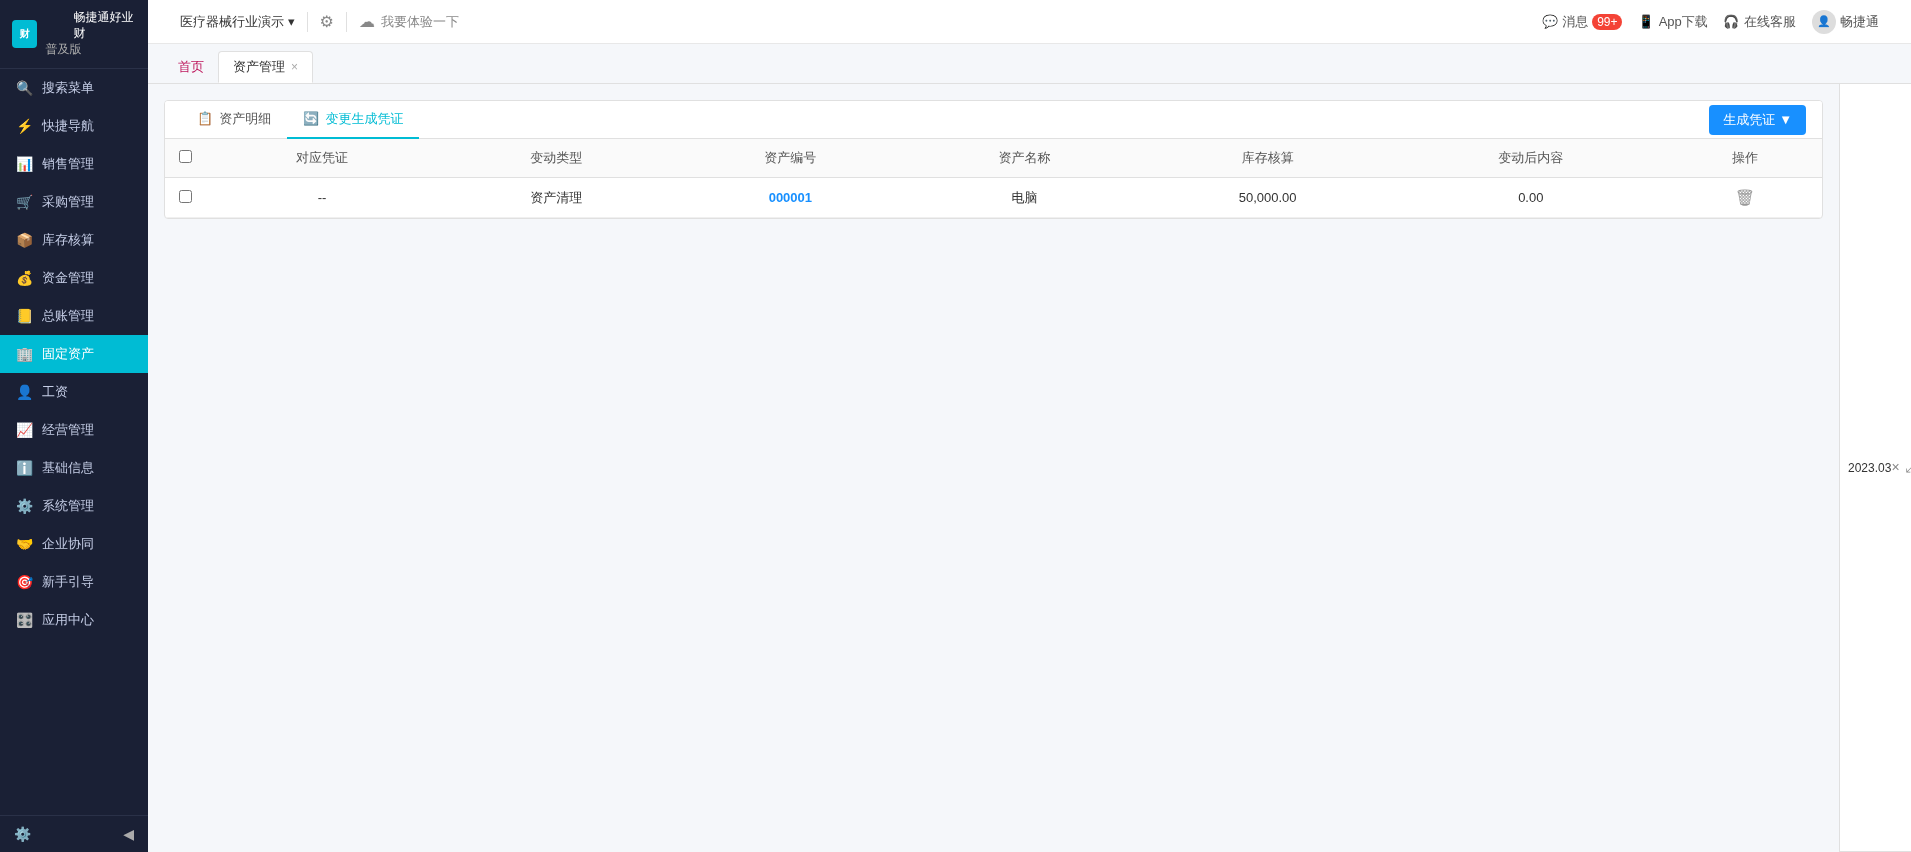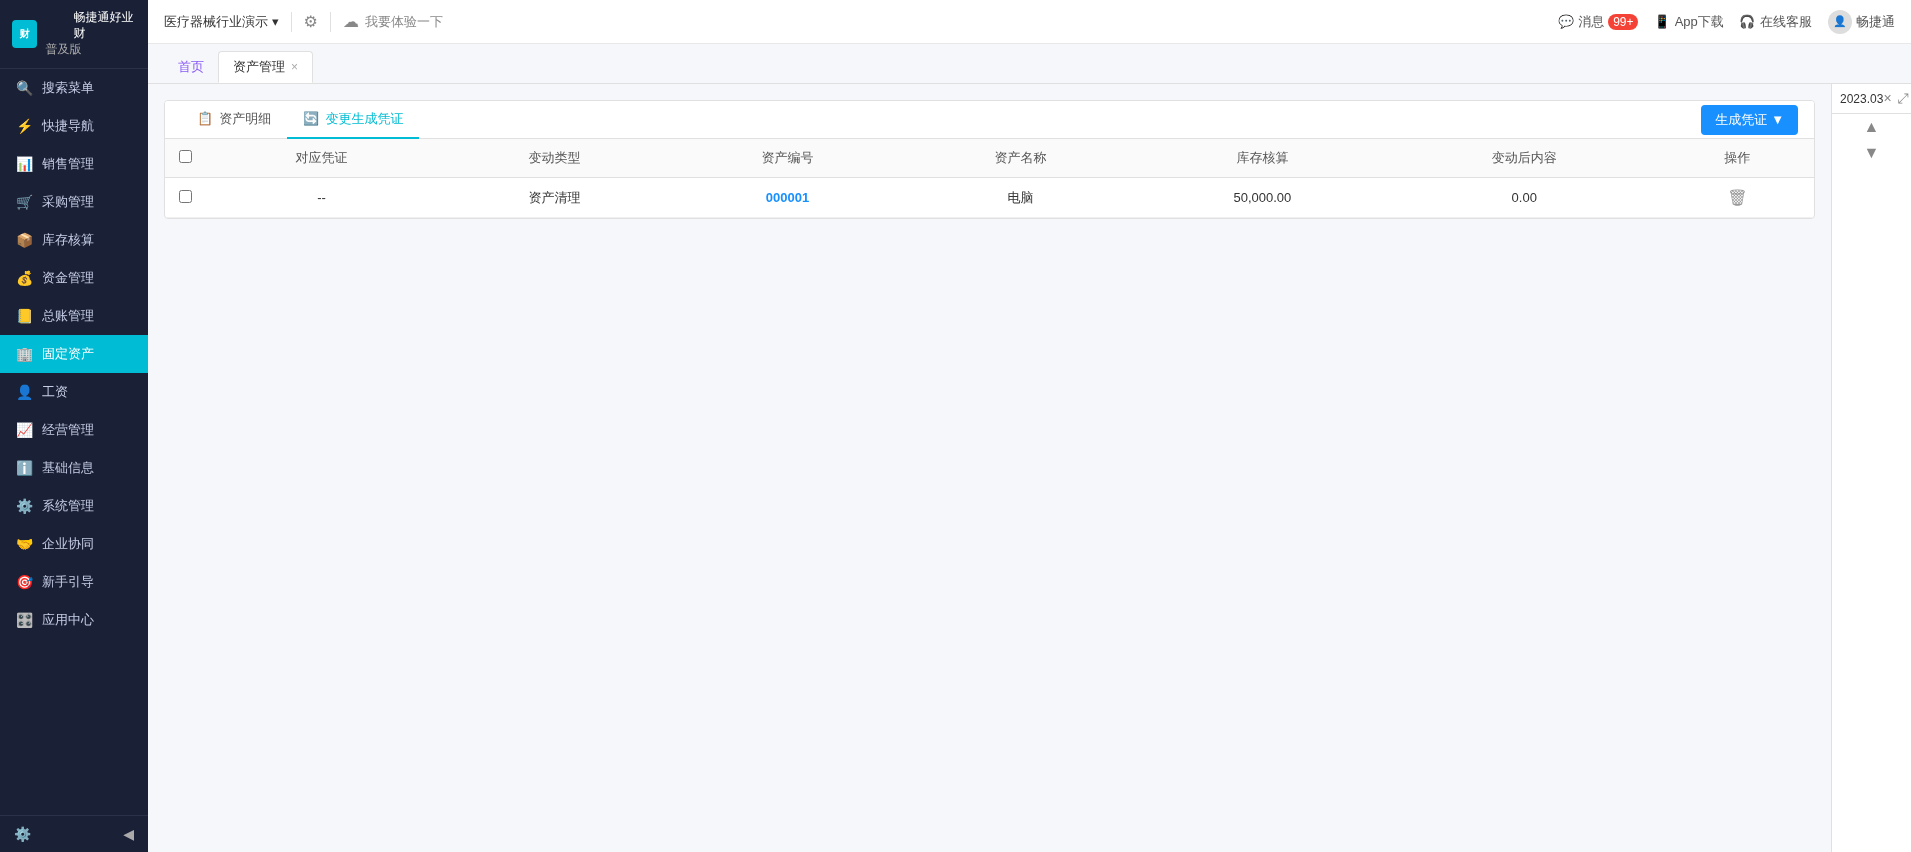--- a/index.html
+++ b/index.html
@@ -54,21 +54,21 @@
 
     
     .main { flex: 1; display: flex; flex-direction: column; overflow: hidden; }
 
     
     .topbar {
       height: 44px;
       background: #fff;
       border-bottom: 1px solid #e8e8e8;
       display: flex; align-items: center;
-      padding: 0 16px;
+      padding: 0 32px;
       gap: 12px;
       flex-shrink: 0;
     }
     .topbar-company { font-size: 13px; color: #333; display: flex; align-items: center; gap: 4px; cursor: pointer; }
     .topbar-divider { width: 1px; height: 20px; background: #e0e0e0; }
     .topbar-gear { color: #888; cursor: pointer; font-size: 16px; }
     .topbar-experience { display: flex; align-items: center; gap: 6px; color: #888; font-size: 13px; cursor: pointer; }
     .topbar-experience-icon { font-size: 16px; }
     .topbar-right { margin-left: auto; display: flex; align-items: center; gap: 16px; }
     .topbar-right-item { display: flex; align-items: center; gap: 4px; color: #555; font-size: 13px; cursor: pointer; }
@@ -94,21 +94,21 @@
       height: 32px; line-height: 32px;
       padding: 0 14px;
       border-radius: 4px 4px 0 0;
       cursor: pointer;
       font-size: 13px;
       color: #555;
       display: flex; align-items: center; gap: 6px;
     }
     .tab-item.active { background: #fff; border: 1px solid #e0e0e0; border-bottom: 1px solid #fff; color: #333; }
     .tab-close { color: #aaa; font-size: 12px; cursor: pointer; }
-    .tab-home { color: #8b5cf6; }
+    .tab-home { color: #be185d; }
 
     
     .content-area {
       flex: 1; display: flex; overflow: hidden; background: #f5f7fa;
     }
     .page-body {
       flex: 1; padding: 16px; overflow: auto;
     }
     .inner-tab {
       height: 38px; line-height: 38px;
@@ -172,25 +172,25 @@
     .per-page-select {
       border: 1px solid #d9d9d9;
       border-radius: 4px;
       padding: 2px 6px;
       font-size: 13px;
       cursor: pointer;
     }
 
     
     .calendar-panel {
-      width: 80px;
+      width: 72px;
       background: #fff;
       border-left: 1px solid #e0e0e0;
       display: flex;
-      flex-direction: column;
+      flex-direction: row;
       height: 100%;
       overflow: hidden;
       flex-shrink: 0;
       position: relative;
     }
     .calendar-header {
       display: flex; align-items: center; justify-content: space-between;
       padding: 6px 8px;
       border-bottom: 1px solid #e0e0e0;
       font-size: 12px; color: #333;

